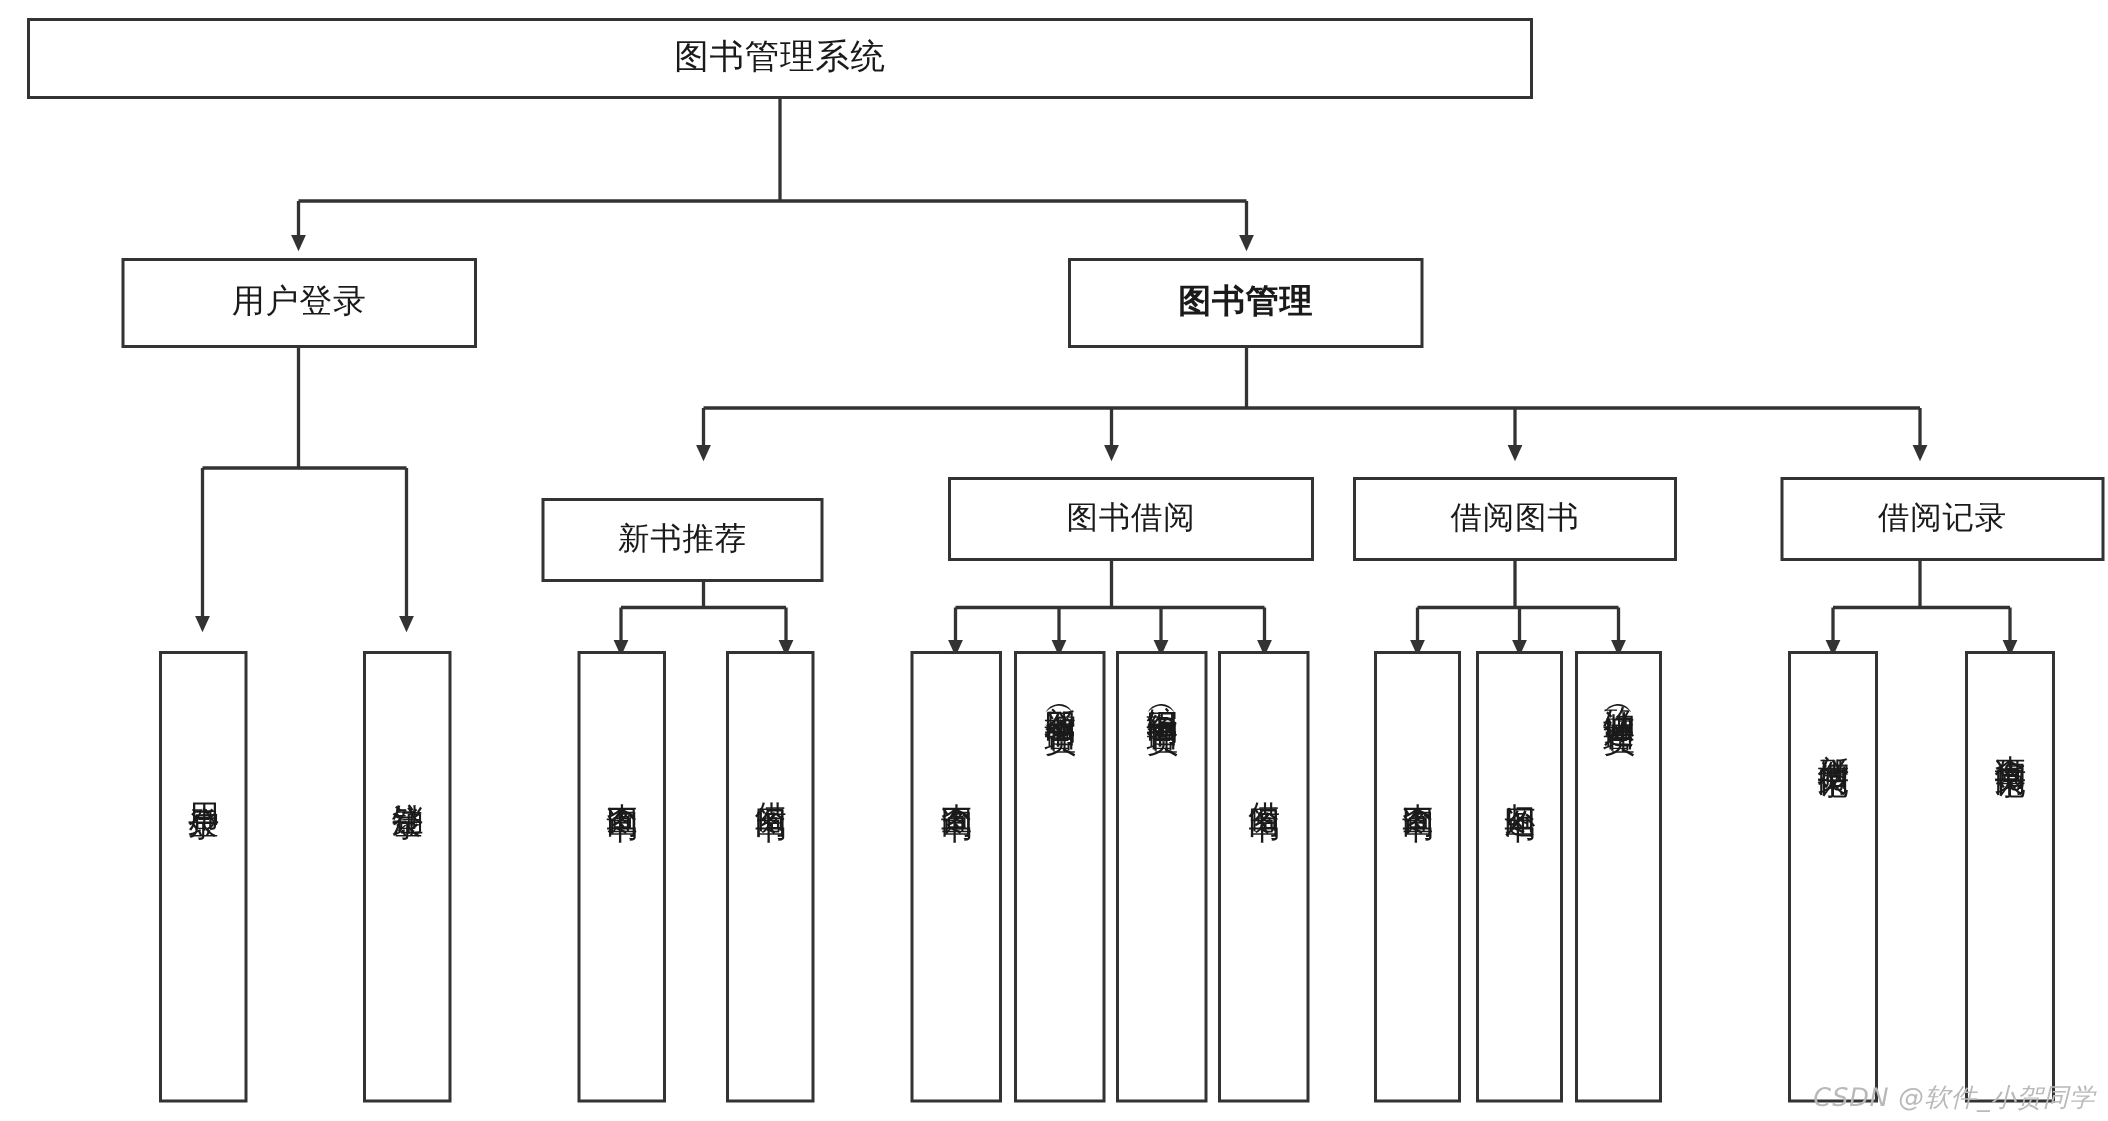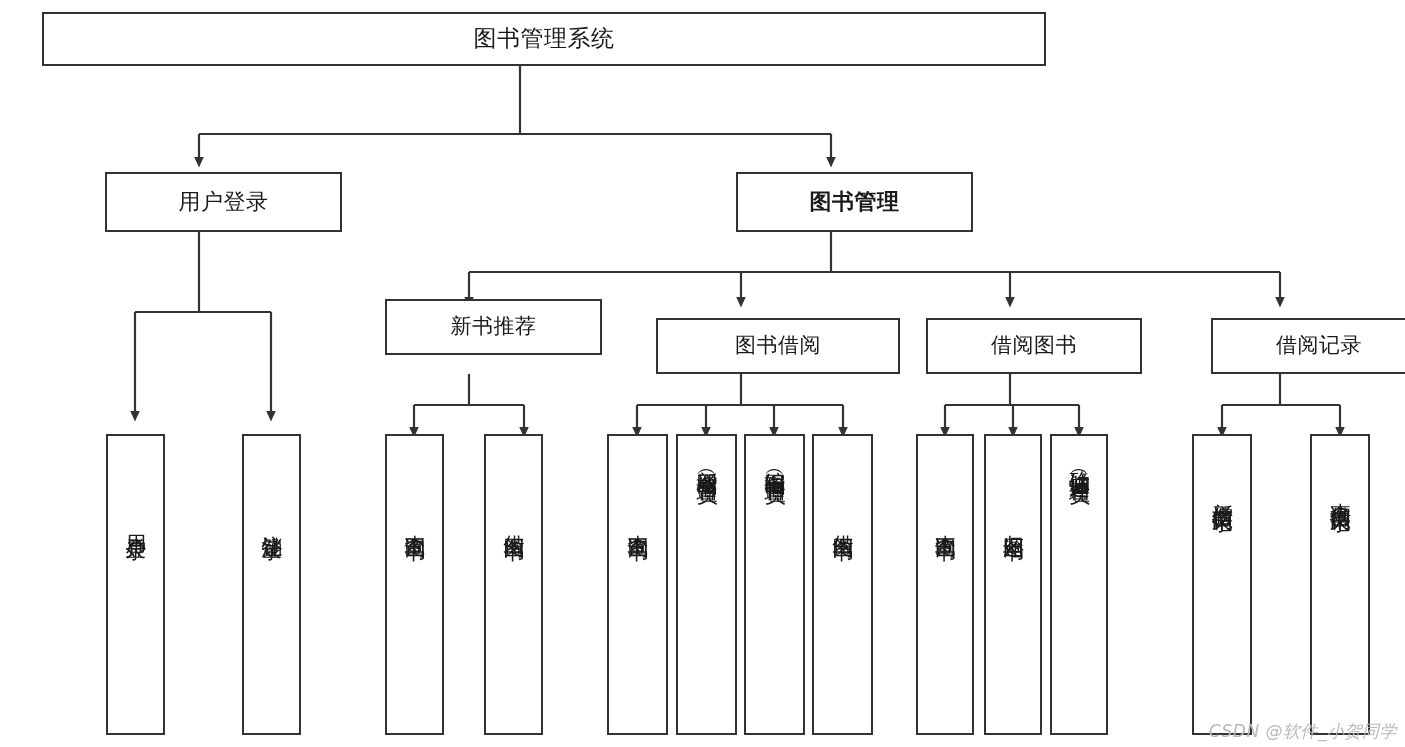--- a/index.html
+++ b/index.html
@@ -19,21 +19,20 @@
   }
   .node {
     position: absolute;
     box-sizing: border-box;
     background: #ffffff;
     border: 2px solid #333333;
     display: flex;
     align-items: center;
     justify-content: center;
     color: #1a1a1a;
-    margin-left: 24px;
   }
   .node-label {
     font-size: 22px;
     line-height: 1.1;
     letter-spacing: 0.5px;
     white-space: nowrap;
     color: #1a1a1a;
   }
   .node.root .node-label { font-size: 23px; }
   .node.level2 .node-label { font-size: 22px; }
@@ -146,21 +145,21 @@
     <span class="node-label">图书管理系统</span>
   </div>
 
   <div class="node level2" style="left:81px; top:172px; width:237px; height:60px;">
     <span class="node-label">用户登录</span>
   </div>
   <div class="node level2" style="left:712px; top:172px; width:237px; height:60px;font-weight:bold;">
     <span class="node-label">图书管理</span>
   </div>
 
-  <div class="node level3" style="left:361px; top:299px; width:217px; height:56px;">
+  <div class="node level3" style="left:361px; top:332px; width:188px; height:56px;">
     <span class="node-label">新书推荐</span>
   </div>
   <div class="node level3" style="left:632px; top:318px; width:244px; height:56px;">
     <span class="node-label">图书借阅</span>
   </div>
   <div class="node level3" style="left:902px; top:318px; width:216px; height:56px;">
     <span class="node-label">借阅图书</span>
   </div>
   <div class="node level3" style="left:1187px; top:318px; width:216px; height:56px;">
     <span class="node-label">借阅记录</span>

